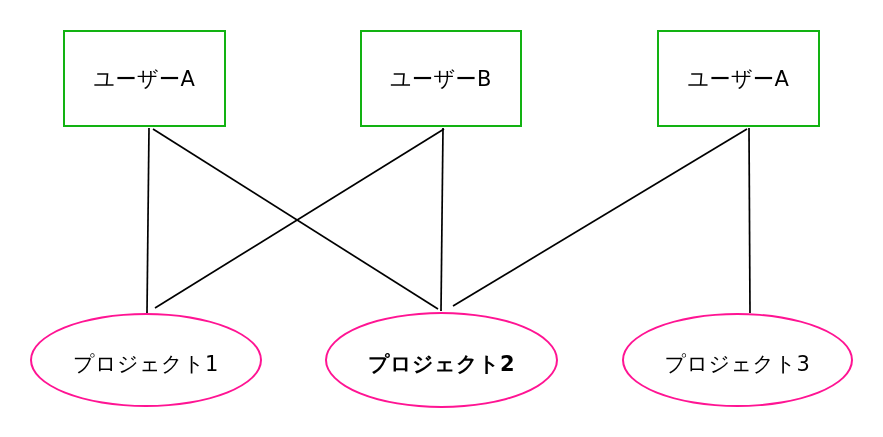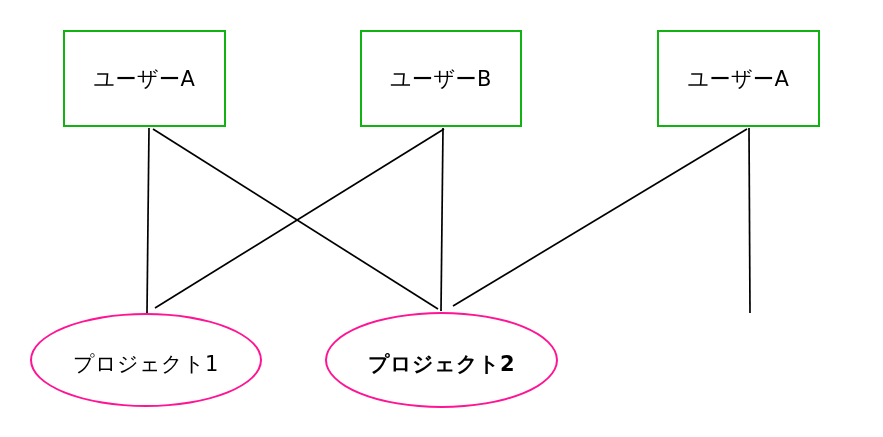--- a/index.html
+++ b/index.html
@@ -79,14 +79,17 @@
   <div class="node user" id="node-userC">
     <span class="label">ユーザーA</span>
   </div>
 
   <div class="node project" id="node-project1">
     <span class="label">プロジェクト1</span>
   </div>
   <div class="node project" id="node-project2">
     <span class="label">プロジェクト2</span>
   </div>
+  <div class="node project" id="node-project3">
+    <span class="label">プロジェクト3</span>
+  </div>
 
 </div>
 
 </body></html>

